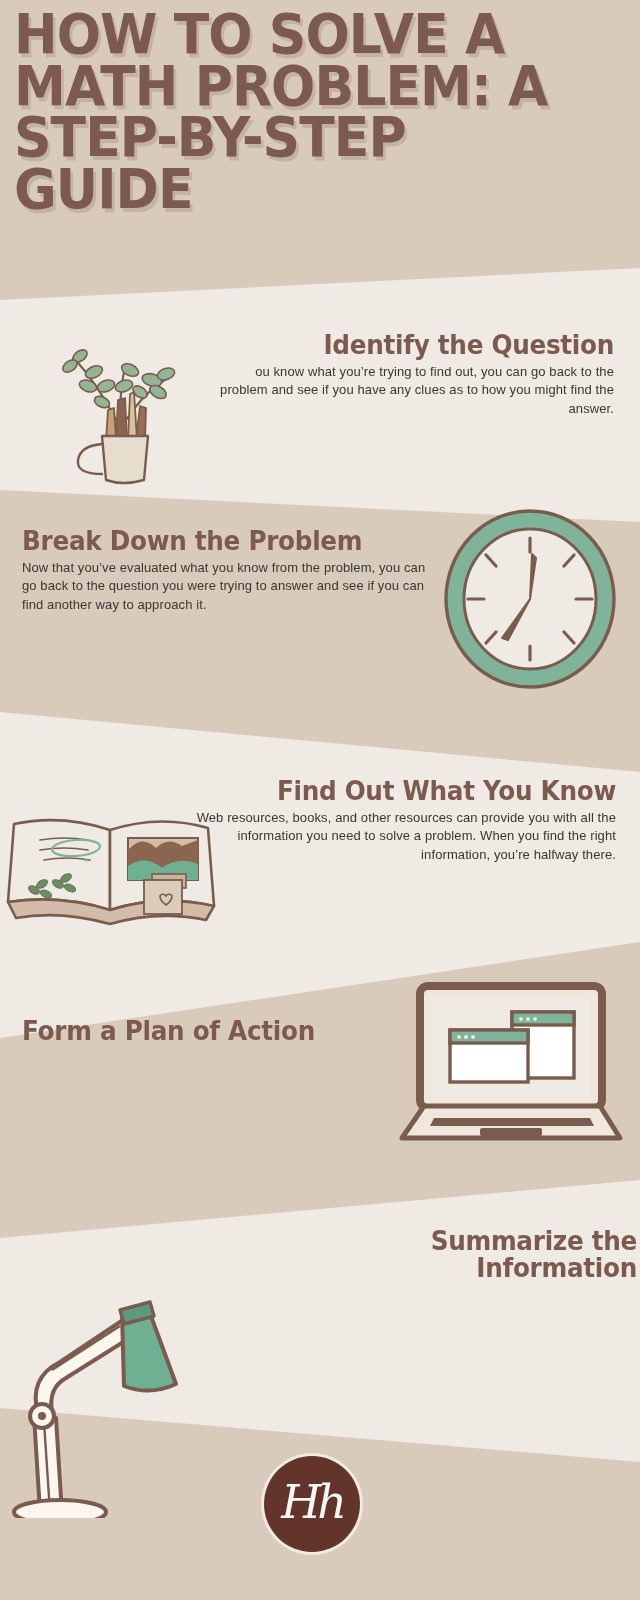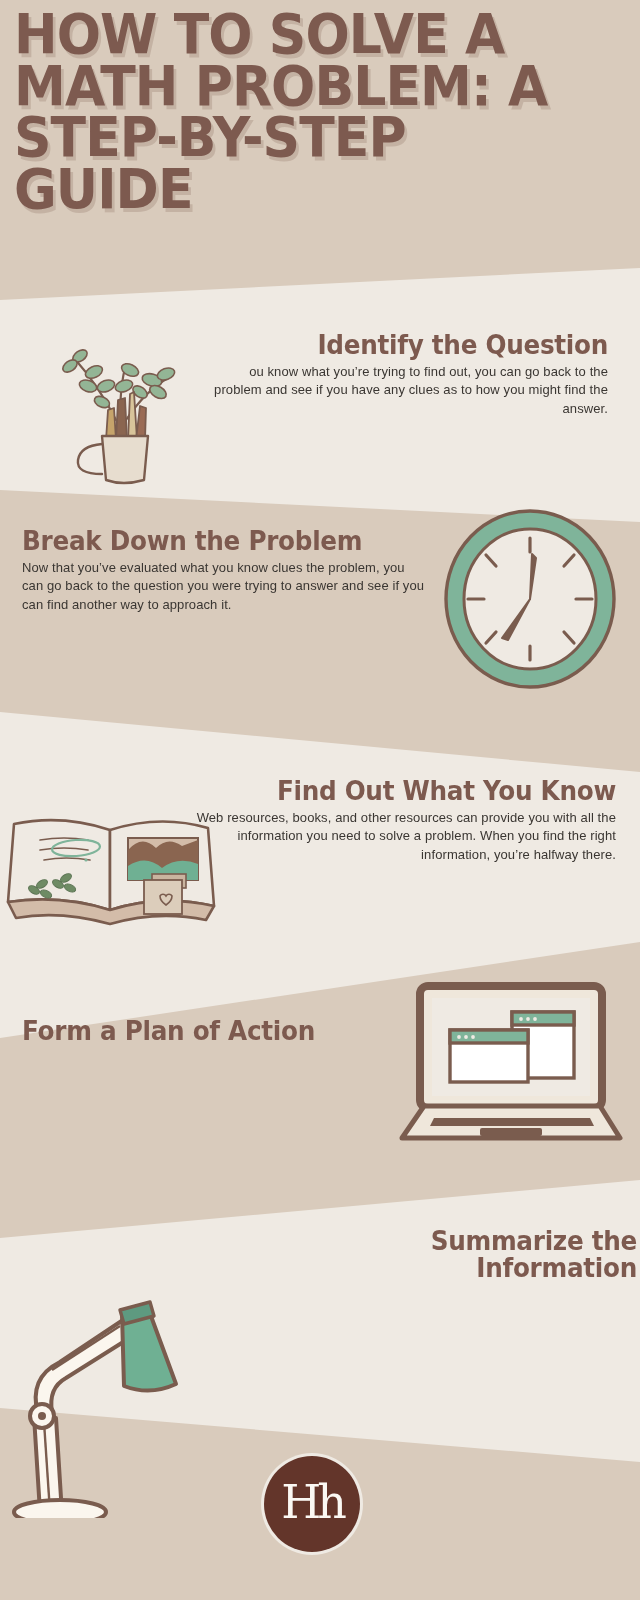--- a/index.html
+++ b/index.html
@@ -51,21 +51,21 @@
   .sec-body{
     font-family:"Liberation Sans", sans-serif;
     font-size:13px;line-height:1.40;
     color:#3A3632;
     letter-spacing:0.1px;
   }
   .ta-r{text-align:right;}
   .ta-l{text-align:left;}
 
   
-  #s1-text{left:208px;top:332px;width:400px;}
+  #s1-text{left:214px;top:332px;width:400px;}
   #s2-text{left:22px;top:528px;width:404px;}
   #s3-text{left:192px;top:778px;width:424px;}
   #s4-text{left:22px;top:1018px;width:348px;}
   #s5-text{left:245px;top:1228px;width:392px;}
 
   
   .illus{position:absolute;}
   #ill-mug   {left:44px;  top:328px;  width:150px;height:160px;}
   #ill-clock {left:440px; top:506px;  width:180px;height:186px;}
   #ill-book  {left:0px;   top:798px;  width:236px;height:132px;}
@@ -77,20 +77,21 @@
     position:absolute;left:264px;top:1456px;width:96px;height:96px;
   }
   #logo-circle{
     width:96px;height:96px;border-radius:50%;
     background:#63352A;
     box-shadow:0 0 0 3px #EFEAE3;
     display:flex;align-items:center;justify-content:center;
   }
   #logo-mono{
     font-family:"DejaVu Serif", serif;
+    font-style:italic;
     font-size:46px;
     color:#FBF8F3;
     line-height:1;
     letter-spacing:-4px;
     transform:translateY(-2px);
   }
 </style>
 </head>
 <body>
 
@@ -156,21 +157,21 @@
         <line x1="46" y1="137" x2="56" y2="126"></line>
         <line x1="124" y1="126" x2="134" y2="137"></line>
       </g>
 
       <path d="M90 93 L92 48 L96 52 Z" fill="#7A5C4E" stroke="#7A5C4E" stroke-width="2" stroke-linejoin="round"></path>
       <path d="M90 93 L62 132 L68 134 Z" fill="#7A5C4E" stroke="#7A5C4E" stroke-width="2" stroke-linejoin="round"></path>
     </svg>
   </div>
   <div class="txt" id="s2-text">
     <div class="sec-head l ta-l">Break Down the Problem</div>
-    <div class="sec-body ta-l">Now that you’ve evaluated what you know clues the problem, you can go back to the question you were trying to answer and see if you can find another way to approach it.</div>
+    <div class="sec-body ta-l">Now that you’ve evaluated what you know from the problem, you can go back to the question you were trying to answer and see if you can find another way to approach it.</div>
   </div>
 
   <div class="illus" id="ill-book">
     <svg viewBox="0 0 236 132" width="236" height="132">
       <g stroke="#7A5C4E" stroke-width="2.6" stroke-linejoin="round">
         <path d="M8 104 L14 26 Q62 16 110 32 L110 112 Q60 96 8 104 Z" fill="#EFEAE3"></path>
         <path d="M110 32 Q160 16 208 30 L214 108 Q160 96 110 112 Z" fill="#EFEAE3"></path>
         <path d="M8 104 Q60 96 110 112 Q160 96 214 108 L206 122 Q158 112 110 126 Q60 112 16 120 Z" fill="#D3BCA9"></path>
       </g>
 

